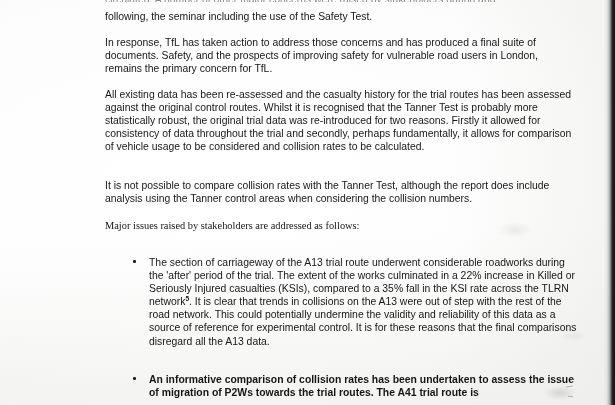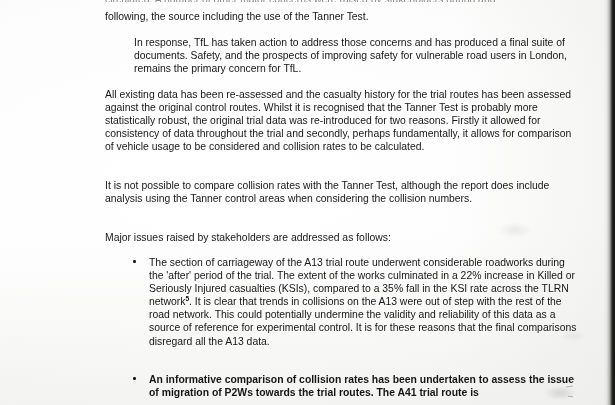--- a/index.html
+++ b/index.html
@@ -149,29 +149,29 @@
 </style>
 </head>
 <body>
 
 <div id="page">
 
   <div id="paper-wash"></div>
 
   <div id="cut-line">circulated. A number of other major concerns were raised by stakeholders during and</div>
 
-  <div class="para" id="para-1" style="top:10px;">following, the source including the use of the Tanner Test.</div>
+  <div class="para" id="para-1" style="top:10px;">following, the seminar including the use of the Safety Test.</div>
 
-  <div class="para" id="para-2" style="top:36px;margin-left:29px;">In response, TfL has taken action to address those concerns and has produced a final suite of documents. Safety, and the prospects of improving safety for vulnerable road users in London, remains the primary concern for TfL.</div>
+  <div class="para" id="para-2" style="top:36px;">In response, TfL has taken action to address those concerns and has produced a final suite of documents. Safety, and the prospects of improving safety for vulnerable road users in London, remains the primary concern for TfL.</div>
 
   <div class="para" id="para-3" style="top:88px;">All existing data has been re-assessed and the casualty history for the trial routes has been assessed against the original control routes. Whilst it is recognised that the Tanner Test is probably more statistically robust, the original trial data was re-introduced for two reasons. Firstly it allowed for consistency of data throughout the trial and secondly, perhaps fundamentally, it allows for comparison of vehicle usage to be considered and collision rates to be calculated.</div>
 
   <div class="para" id="para-4" style="top:179px;">It is not possible to compare collision rates with the Tanner Test, although the report does include analysis using the Tanner control areas when considering the collision numbers.</div>
 
-  <div class="para" id="para-5" style="top:231px;">Major issues raised by stakeholders are addressed as follows:</div>
+  <div class="para" id="para-5" style="top:219px;font-family:Liberation Serif, serif;">Major issues raised by stakeholders are addressed as follows:</div>
 
   <div class="bullet-item" id="bullet-1" style="top:256px;">
     <span class="bullet-dot"></span>
     <span class="bullet-text"><span>The section of carriageway of the A13 trial route underwent considerable roadworks during the 'after' period of the trial. The extent of the works culminated in a 22% increase in Killed or Seriously Injured casualties (KSIs), compared to a 35% fall in the KSI rate across the TLRN network</span><sup class="fn">5</sup><span>. It is clear that trends in collisions on the A13 were out of step with the rest of the road network. This could potentially undermine the validity and reliability of this data as a source of reference for experimental control. It is for these reasons that the final comparisons disregard all the A13 data.</span></span>
   </div>
 
   <div class="bullet-item" id="bullet-2" style="top:373px;font-weight:bold;">
     <span class="bullet-dot"></span>
     <span class="bullet-text">An informative comparison of collision rates has been undertaken to assess the issue of migration of P2Ws towards the trial routes. The A41 trial route is</span>
   </div>

